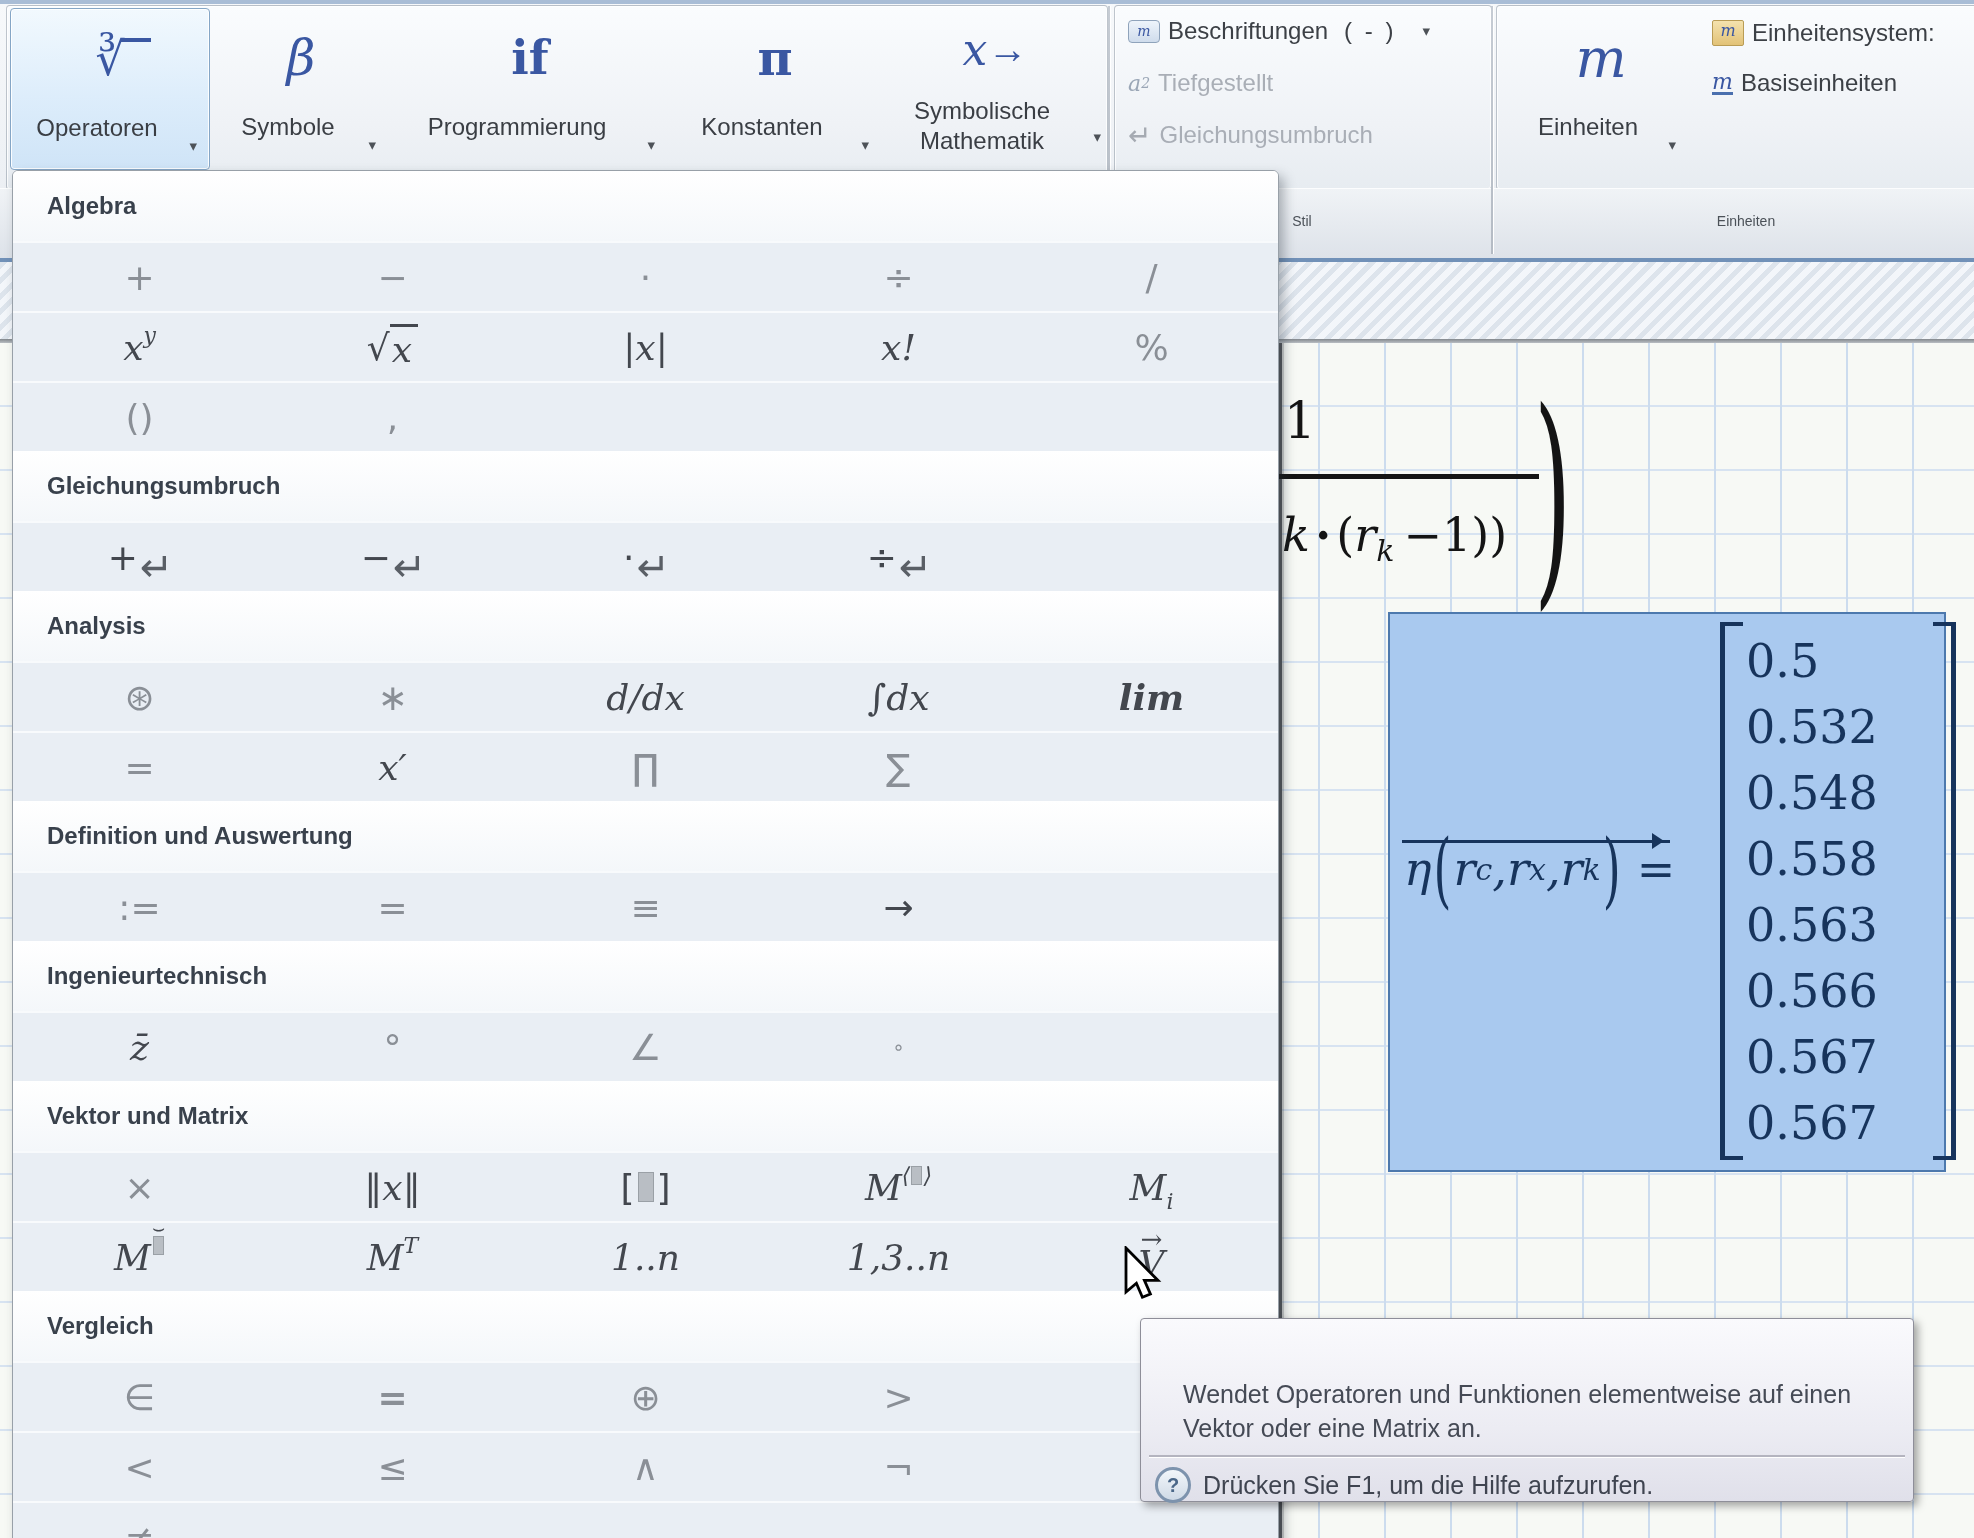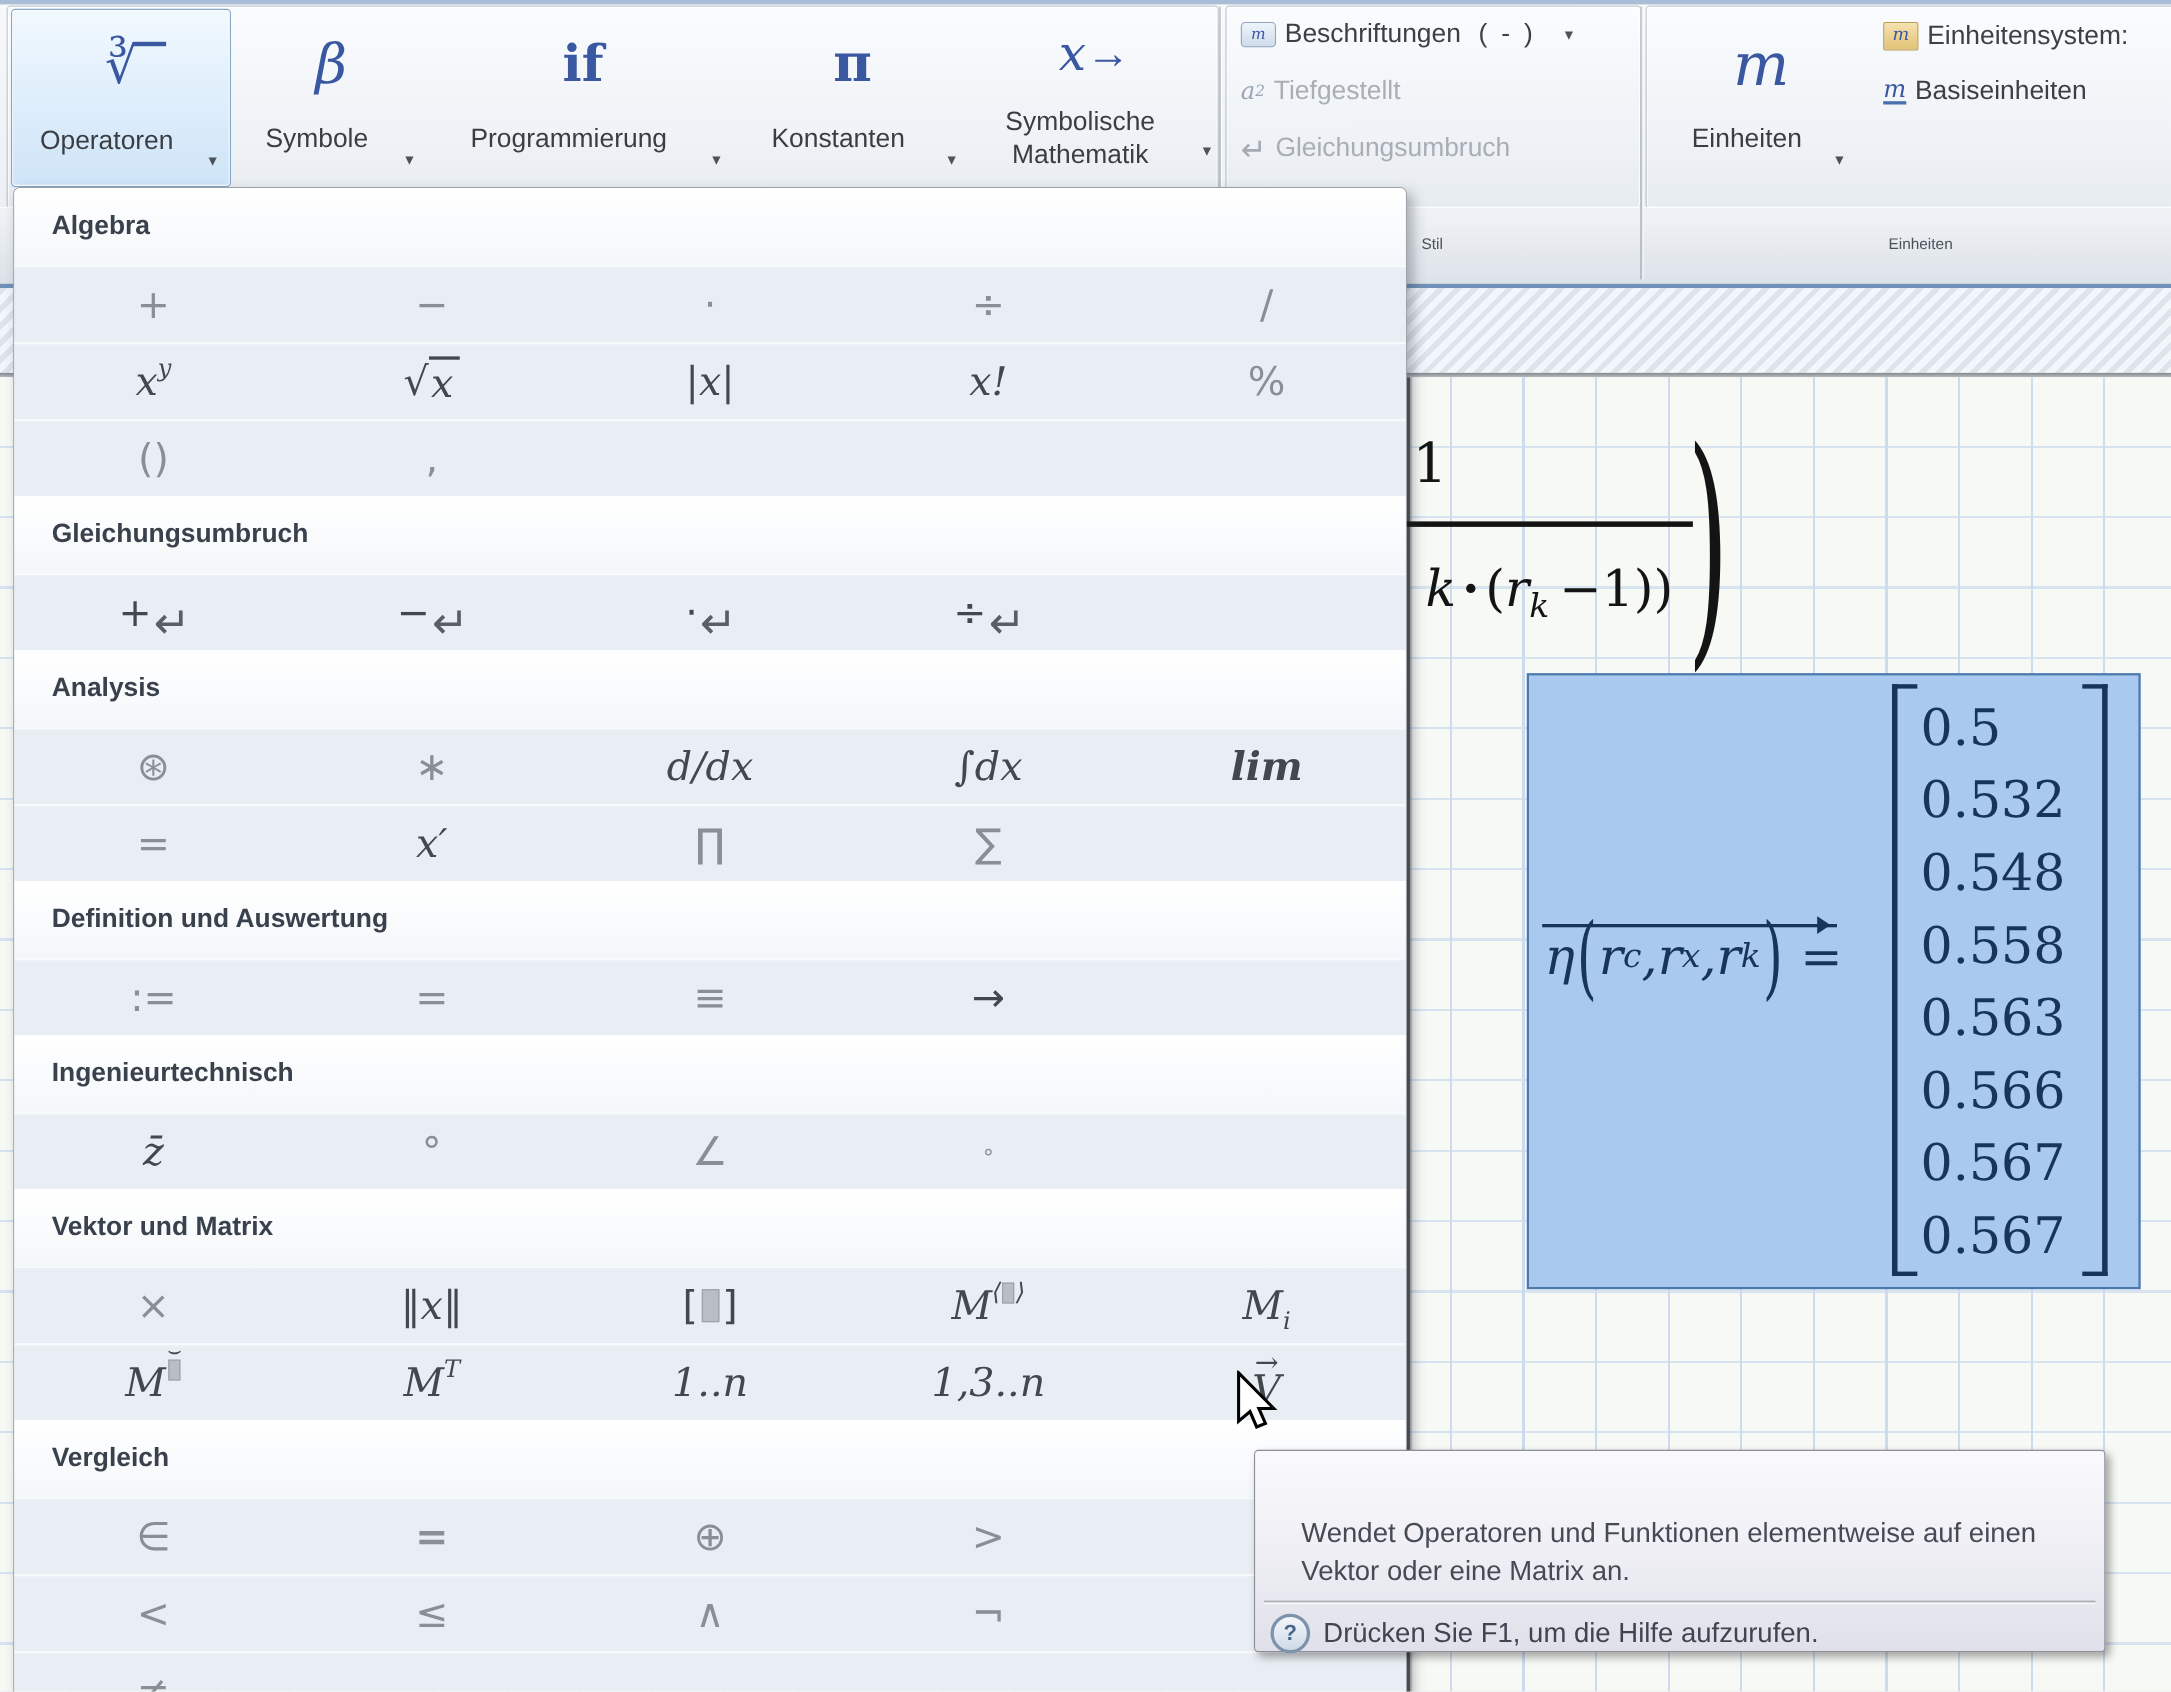--- a/index.html
+++ b/index.html
@@ -59,37 +59,37 @@
        repeating-linear-gradient(to right,transparent 0 64px,#ccdcee 64px 66px),
        repeating-linear-gradient(to bottom,transparent 0 62px,#d7e3f1 62px 64px),
        #f7f9f5;}
   .margin-line{position:absolute;left:1279px;top:343px;width:3px;height:1195px;
      background:#55585c;box-shadow:2px 0 0 rgba(85,88,92,.25);}
 
   
   .mfrag{position:absolute;color:#141414;font-family:"DejaVu Serif",serif;}
   .mnum{left:1284px;top:392px;font-size:50px;}
   .mbar{left:1277px;top:474px;width:262px;border-top:5px solid #141414;}
-  .mden{left:1282px;top:508px;font-size:46px;font-style:italic;white-space:nowrap;padding-left:14px;}
+  .mden{left:1282px;top:508px;font-size:46px;font-style:italic;white-space:nowrap;}
   .mden .dot{font-style:normal;font-weight:bold;padding:0 4px;}
   .mden sub{font-size:30px;}
   .bigparen{left:1534px;top:362px;font-size:96px;transform:scaleY(2.4);transform-origin:top;}
 
   .selregion{position:absolute;left:1388px;top:612px;width:558px;height:560px;
      background:#a9c9ef;border:2px solid #4d79ad;box-sizing:border-box;
      color:#17345c;font-family:"DejaVu Serif",serif;}
   .lhs{position:absolute;left:14px;top:228px;display:flex;align-items:center;
      font-size:46px;font-style:italic;}
   .lhs .par{transform:scaleY(1.8);font-style:normal;font-weight:200;padding:0 2px;}
   .lhs sub{font-size:30px;}
   .lhs .eqs{font-style:normal;margin-left:14px;}
   .vec-arrow{position:absolute;left:12px;top:226px;width:268px;height:3px;background:#17345c;}
   .vec-arrow:after{content:"";position:absolute;right:-2px;top:-7px;border:8px solid transparent;
      border-left:12px solid #17345c;}
-  .mxwrap{position:absolute;left:330px;top:8px;width:196px;height:538px;}
+  .mxwrap{position:absolute;left:330px;top:8px;width:236px;height:538px;}
   .mxb{position:absolute;top:0;bottom:0;width:18px;border-top:4px solid #17345c;
      border-bottom:4px solid #17345c;}
   .mxb.l{left:0;border-left:5px solid #17345c;}
   .mxb.r{right:0;border-right:5px solid #17345c;}
   .mxvals{position:absolute;left:26px;top:6px;}
   .mx-val{height:66px;font-size:46px;line-height:66px;}
 
   
   .panel{position:absolute;left:12px;top:170px;width:1265px;height:1370px;
      background:#fff;border:1px solid #98a0a8;border-radius:6px 6px 0 0;

